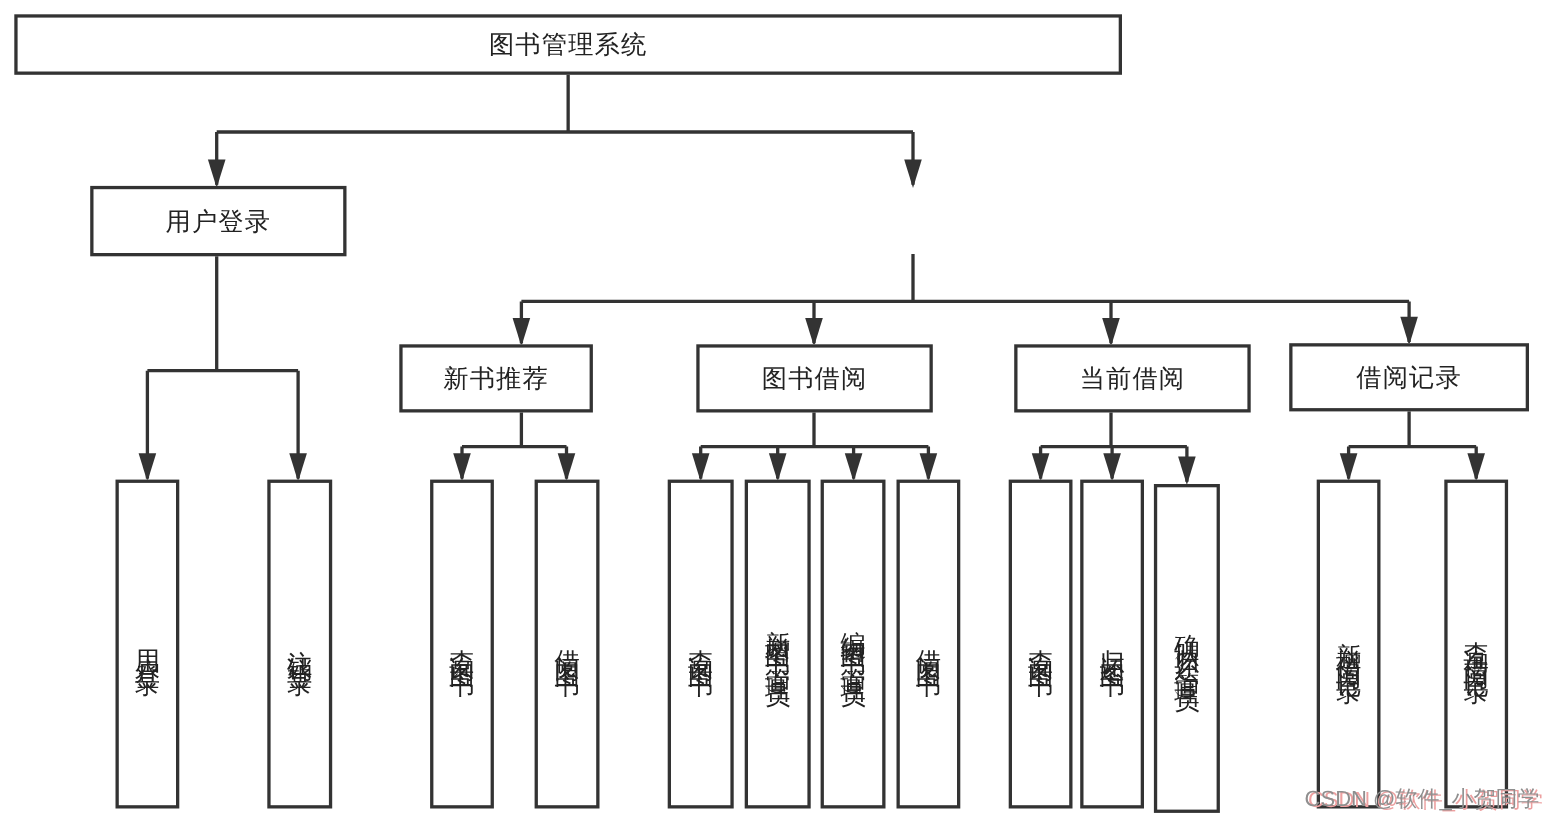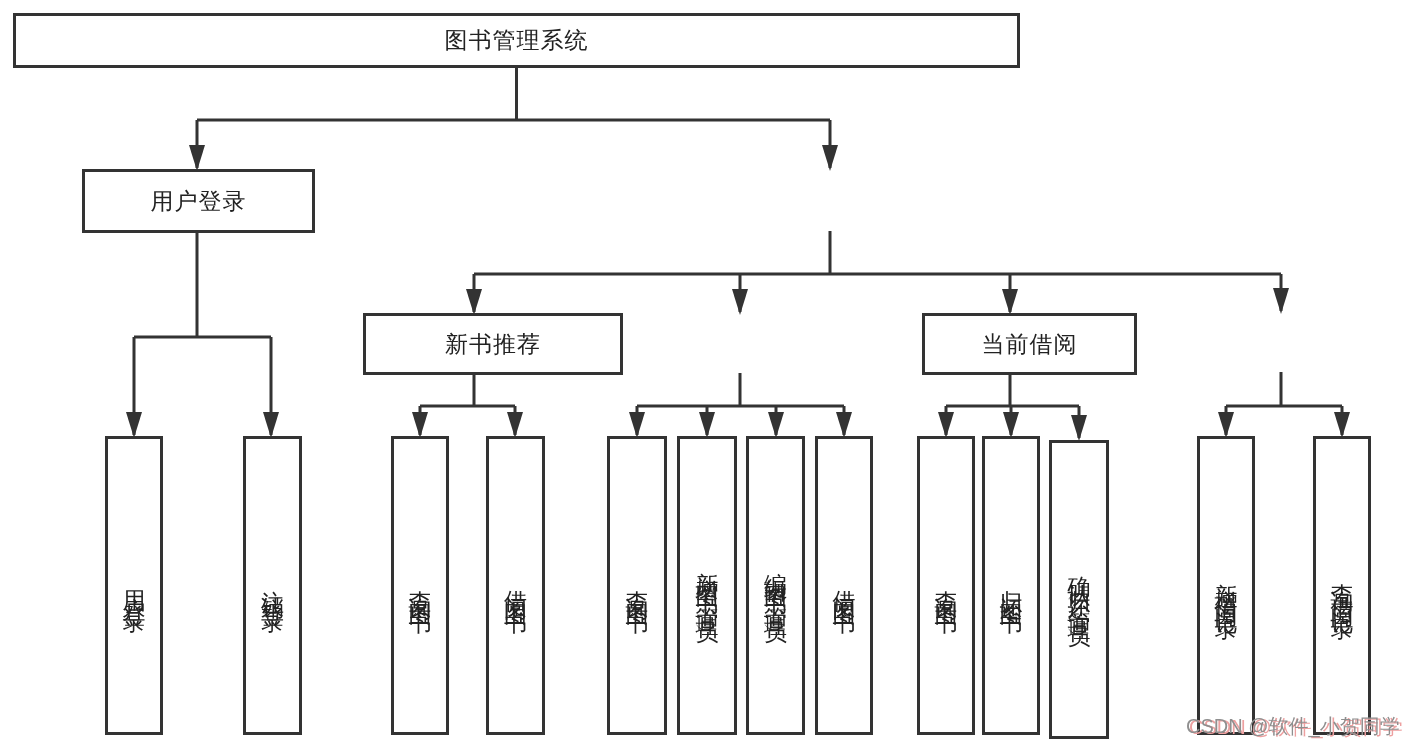--- a/index.html
+++ b/index.html
@@ -90,25 +90,31 @@
   </svg>
 
   <div class="node h" style="left:13px; top:13px; width:1007px; height:55px;">
     <span>图书管理系统</span>
   </div>
 
   <div class="node h" style="left:82px; top:169px; width:233px; height:64px;">
     <span>用户登录</span>
   </div>
 
-  <div class="node h" style="left:363px; top:313px; width:260px; height:62px;">
+  <div class="node h" style="left:363px; top:313px; width:176px; height:62px;">
     <span>新书推荐</span>
+  </div>
+  <div class="node h" style="left:633px; top:313px; width:215px; height:62px;">
+    <span>图书借阅</span>
   </div>
   <div class="node h" style="left:903px; top:313px; width:215px; height:62px;margin-left:19px;">
     <span>当前借阅</span>
+  </div>
+  <div class="node h" style="left:1172px; top:312px; width:218px; height:62px;">
+    <span>借阅记录</span>
   </div>
 
   <div class="node v" style="left:105px; top:436px; width:58px; height:299px;">
     <span>用户登录</span>
   </div>
   <div class="node v" style="left:243px; top:436px; width:59px; height:299px;">
     <span>注销登录</span>
   </div>
 
   <div class="node v" style="left:391px; top:436px; width:58px; height:299px;">

